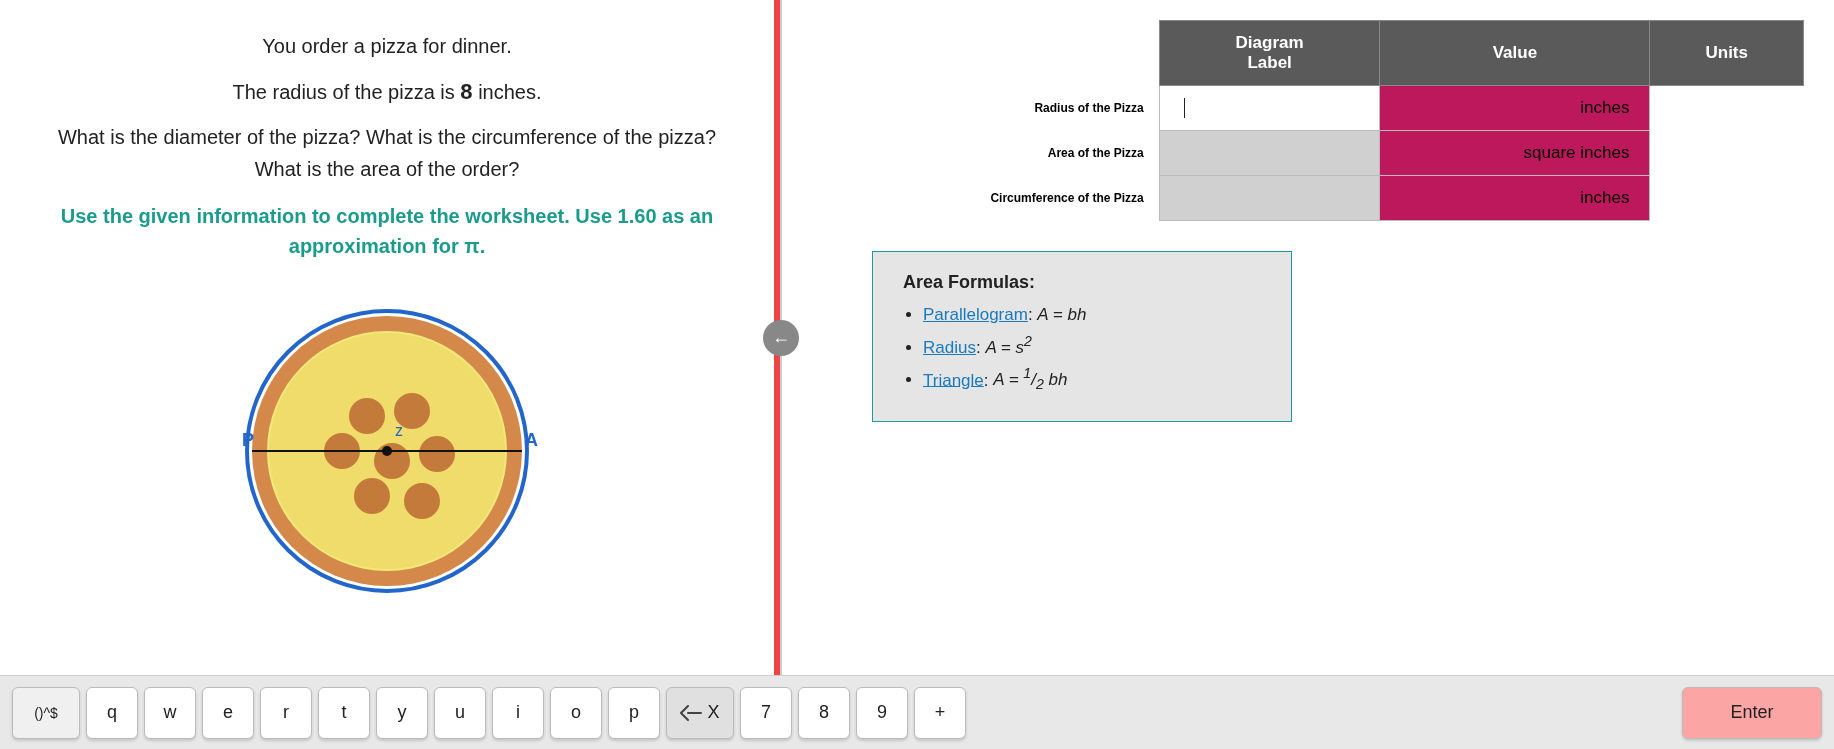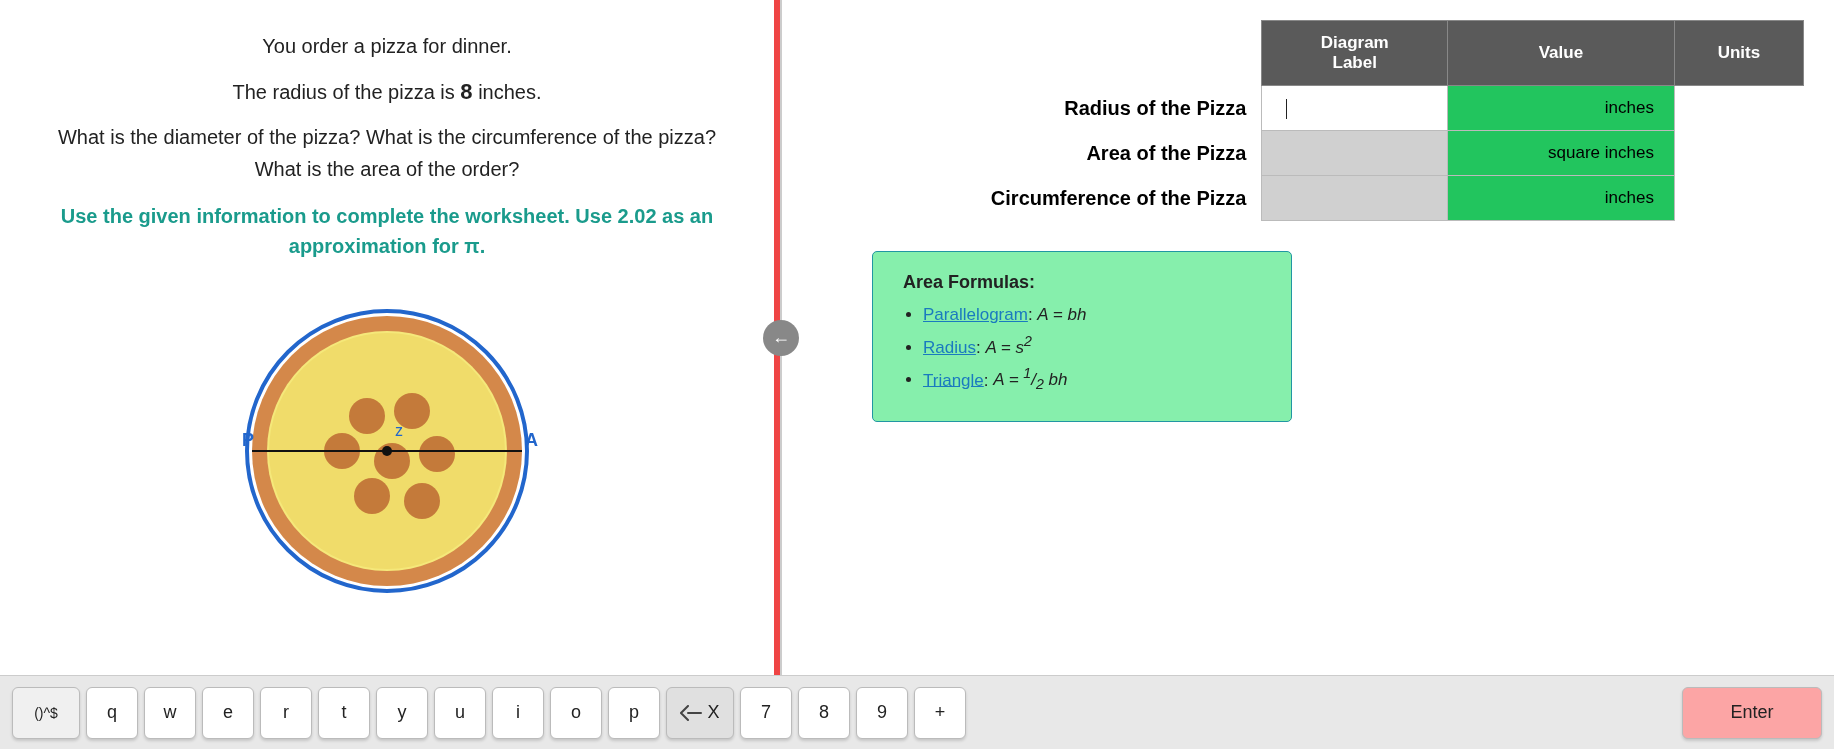--- a/index.html
+++ b/index.html
@@ -109,21 +109,21 @@
       color: white;
       padding: 12px 20px;
       font-size: 17px;
       text-align: center;
       border: 1px solid #888;
     }
 
     .data-table td {
       padding: 10px 20px;
       border: 1px solid #bbb;
-      font-size: 20px;
+      font-size: 12px;
     }
 
     .data-table td.row-label {
       font-weight: bold;
       text-align: right;
       background: #fff;
       border: none;
       border-right: 1px solid #bbb;
       padding-right: 15px;
     }
@@ -136,40 +136,40 @@
       vertical-align: middle;
     }
 
     .data-table td.value-cell.shaded {
       background: #d0d0d0;
     }
 
     .data-table td.units-cell {
       text-align: right;
       font-size: 17px;
-      background: #22c55e;
+      background: #be185d;
     }
 
     .cursor-line {
       display: inline-block;
       width: 1px;
       height: 20px;
       background: #222;
       vertical-align: middle;
       margin-left: 4px;
     }
 
     
     .formulas-box {
       border: 1.5px solid #2196a3;
-      border-radius: 5px;
+      border-radius: 0;
       padding: 20px 30px;
       max-width: 420px;
       margin-left: 60px;
-      background: #86efac;
+      background: #e5e5e5;
     }
 
     .formulas-title {
       font-size: 18px;
       font-weight: bold;
       margin-bottom: 12px;
       color: #222;
     }
 
     .formulas-list {
@@ -251,21 +251,21 @@
 <body>
 
 <div class="main-content">
 
   <div class="left-panel">
     <p class="problem-text">You order a pizza for dinner.</p>
     <p class="problem-text">
       <span>The radius of the pizza is </span><span class="bold-number">8</span><span> inches.</span>
     </p>
     <p class="problem-text">What is the diameter of the pizza? What is the circumference of the pizza? What is the area of the order?</p>
-    <p class="instruction-text">Use the given information to complete the worksheet. Use 2.02 as an approximation for π.</p>
+    <p class="instruction-text">Use the given information to complete the worksheet. Use 1.60 as an approximation for π.</p>
 
     <div class="pizza-container">
       <svg class="pizza-svg" viewBox="0 0 320 300">
 
         <circle cx="160" cy="155" r="140" fill="none" stroke="#2266cc" stroke-width="4"></circle>
 
         <circle cx="160" cy="155" r="135" fill="#d4884a"></circle>
 
         <circle cx="160" cy="155" r="120" fill="#f5e87a"></circle>
 

